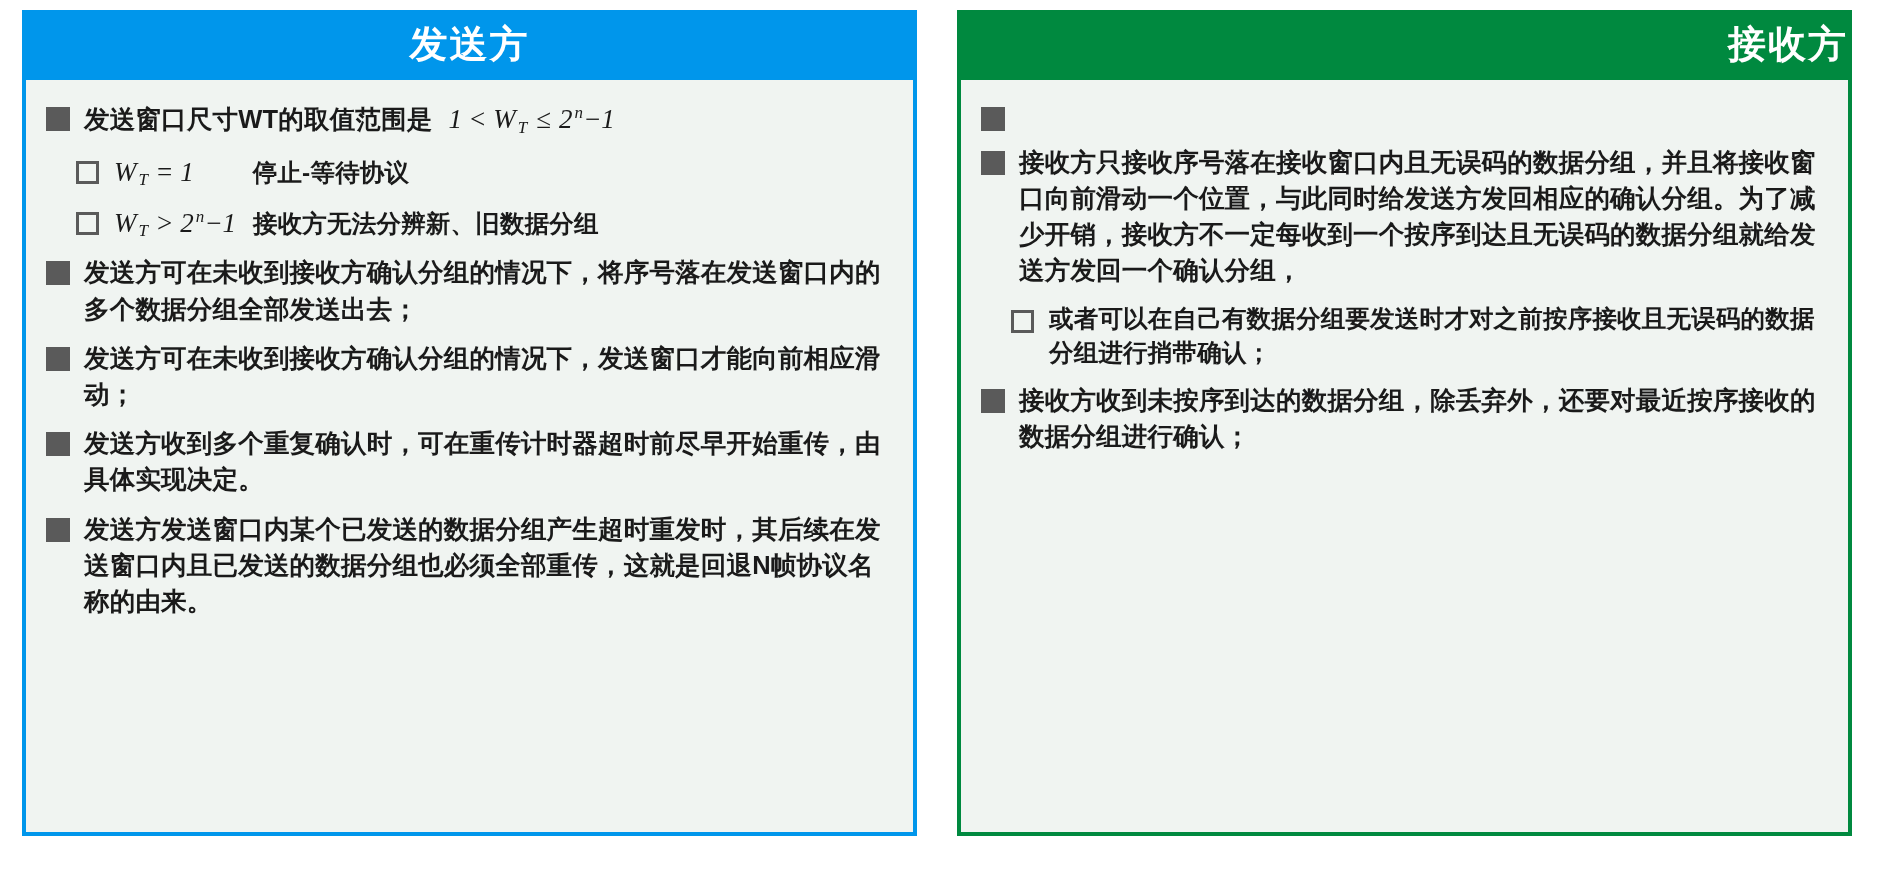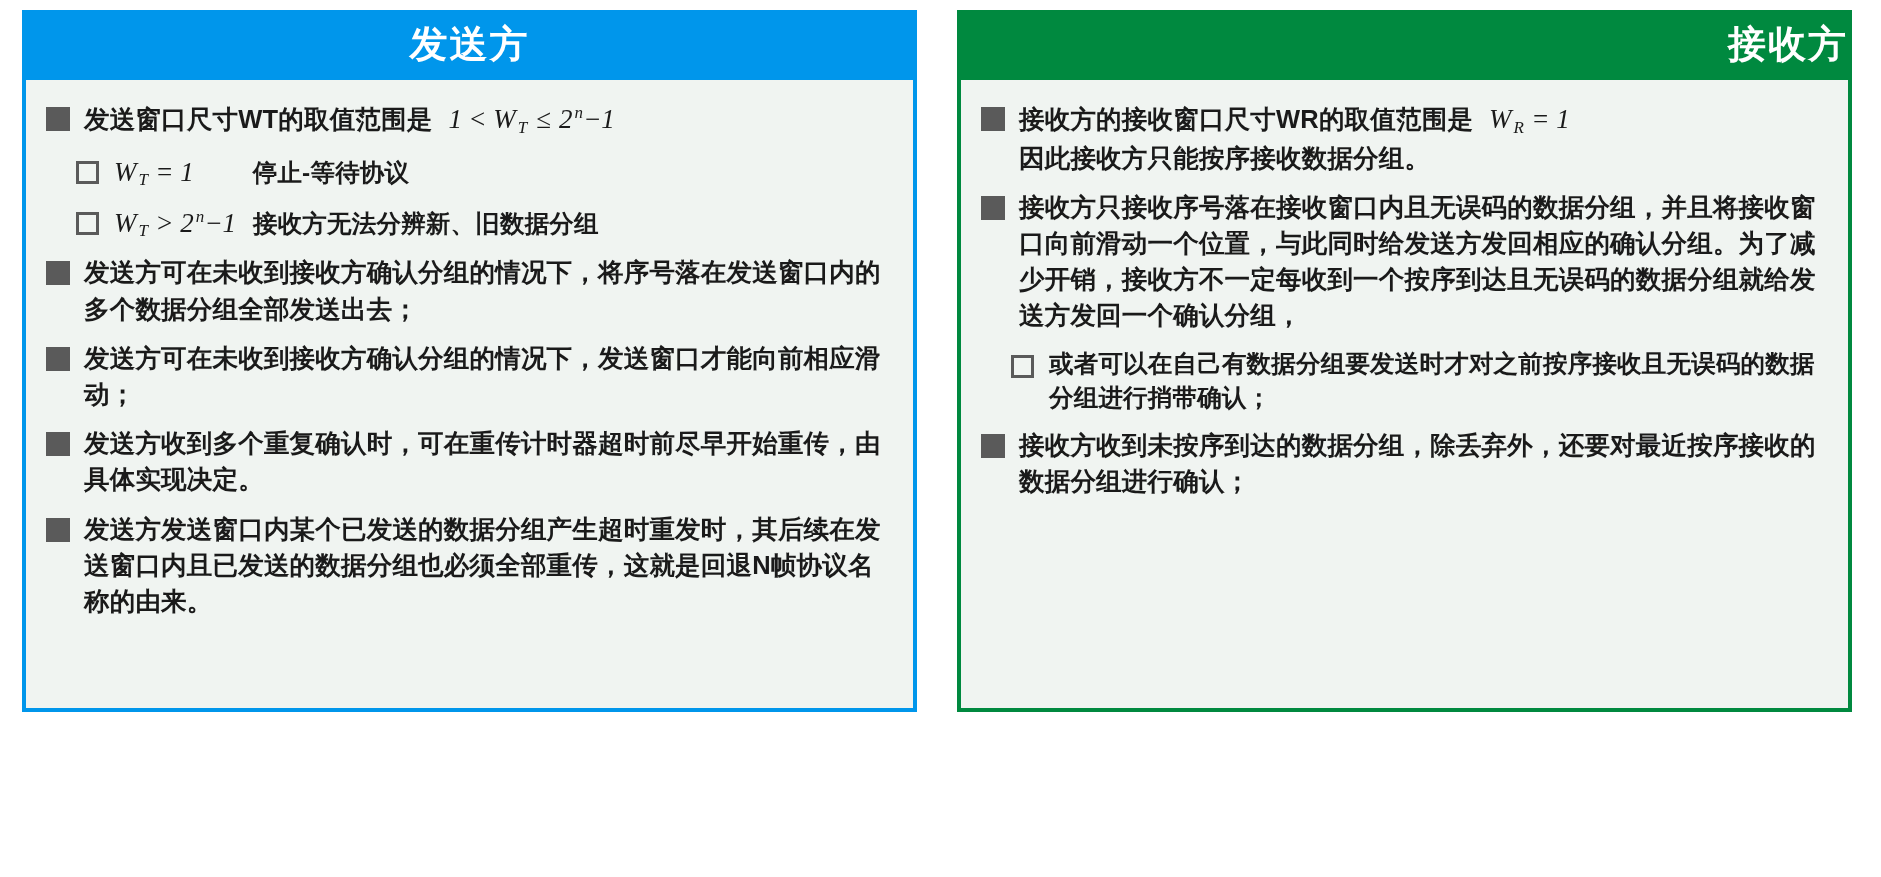--- a/index.html
+++ b/index.html
@@ -6,21 +6,21 @@
     margin: 0;
     padding: 0;
     background: #ffffff;
     width: 1881px;
     height: 877px;
     font-family: "Liberation Sans", sans-serif;
   }
   .slide {
     position: relative;
     width: 1881px;
-    height: 712px;
+    height: 836px;
     box-sizing: border-box;
     display: flex;
     gap: 40px;
     padding: 10px 22px 0 22px;
   }
   .panel {
     flex: 1 1 0;
     display: flex;
     flex-direction: column;
     box-sizing: border-box;
@@ -178,24 +178,20 @@
 
     </div>
   </div>
 
   <div class="panel receiver">
     <div class="panel-header">接收方</div>
     <div class="panel-body">
 
       <div class="bullet-l1">
         <div class="sq-filled"></div>
-        <div class="txt">
-          <span>接收方的接收窗口尺寸WR的取值范围是</span><span class="gap-inline-sm"></span><span class="math">W<span class="sub">R</span><span class="op">=</span>1</span>
-          <div class="subline">因此接收方只能按序接收数据分组。</div>
-        </div>
       </div>
 
       <div class="bullet-l1">
         <div class="sq-filled"></div>
         <div class="txt">接收方只接收序号落在接收窗口内且无误码的数据分组，并且将接收窗口向前滑动一个位置，与此同时给发送方发回相应的确认分组。为了减少开销，接收方不一定每收到一个按序到达且无误码的数据分组就给发送方发回一个确认分组，</div>
       </div>
 
 
       <div class="bullet-l2">
         <div class="sq-hollow"></div>

